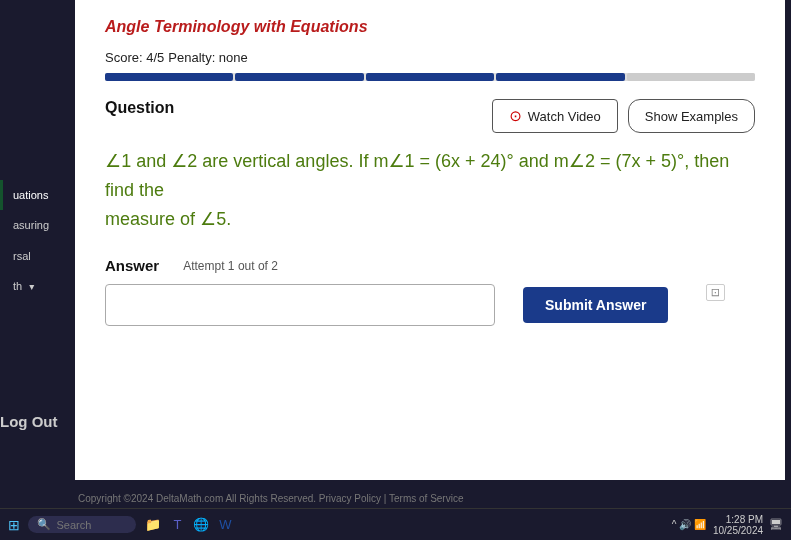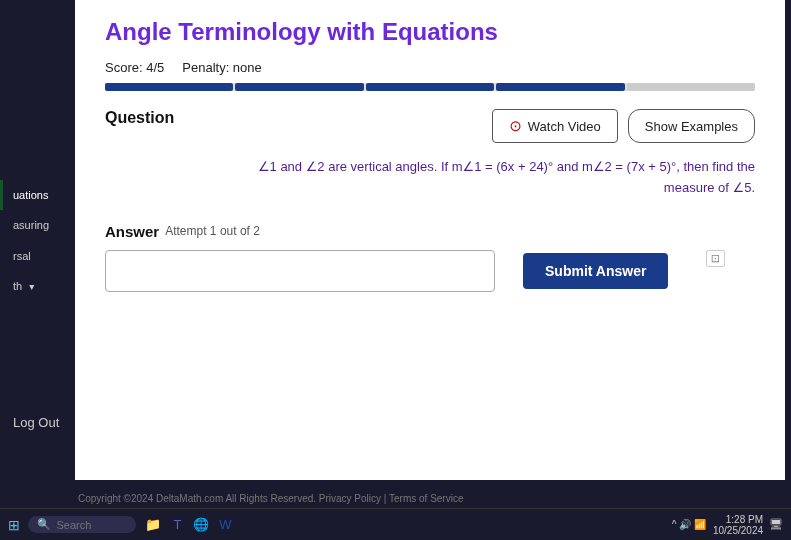--- a/index.html
+++ b/index.html
@@ -17,30 +17,31 @@
       background: #fff;
       width: 710px;
       min-height: 480px;
       margin-left: 75px;
       margin-top: 0;
       padding: 18px 30px 20px 30px;
       position: relative;
     }
 
     .page-title {
-      font-size: 24px;
+      font-size: 16px;
       font-weight: 700;
-      color: #6d28d9;
+      color: #b91c1c;
       margin-bottom: 14px;
+      font-style: italic;
     }
 
     .score-bar-row {
       display: flex;
       align-items: center;
-      gap: 18px;
+      gap: 4px;
       margin-bottom: 8px;
     }
 
     .score-text {
       font-size: 13px;
       color: #222;
       font-weight: 500;
     }
 
     .penalty-text {
@@ -111,32 +112,31 @@
       background: #fff;
       border-radius: 12px;
       padding: 7px 16px;
       font-size: 13px;
       cursor: pointer;
       color: #222;
     }
 
     
     .question-text {
-      font-size: 13px;
-      color: #4c1d95;
+      font-size: 18px;
+      color: #4d7c0f;
       line-height: 1.6;
       margin-bottom: 24px;
-      text-align: right;
     }
 
     
     .answer-label-row {
       display: flex;
       align-items: center;
-      gap: 6px;
+      gap: 24px;
       margin-bottom: 10px;
     }
 
     .answer-label {
       font-size: 15px;
       font-weight: 600;
       color: #111;
     }
 
     .attempt-text {
@@ -197,27 +197,28 @@
       border-left: 3px solid transparent;
     }
 
     .sidebar-item.active {
       border-left: 3px solid #14532d;
       color: #fff;
     }
 
     .logout-btn {
       position: absolute;
-      left: 13px;
+      left: 0;
       bottom: 60px;
       color: #ccc;
-      font-size: 13px;
+      font-size: 15px;
       cursor: pointer;
       background: none;
       border: none;
+      font-weight: bold;
     }
 
     
     .footer-copyright {
       position: absolute;
       bottom: 36px;
       left: 78px;
       font-size: 10px;
       color: #777;
       text-align: center;

